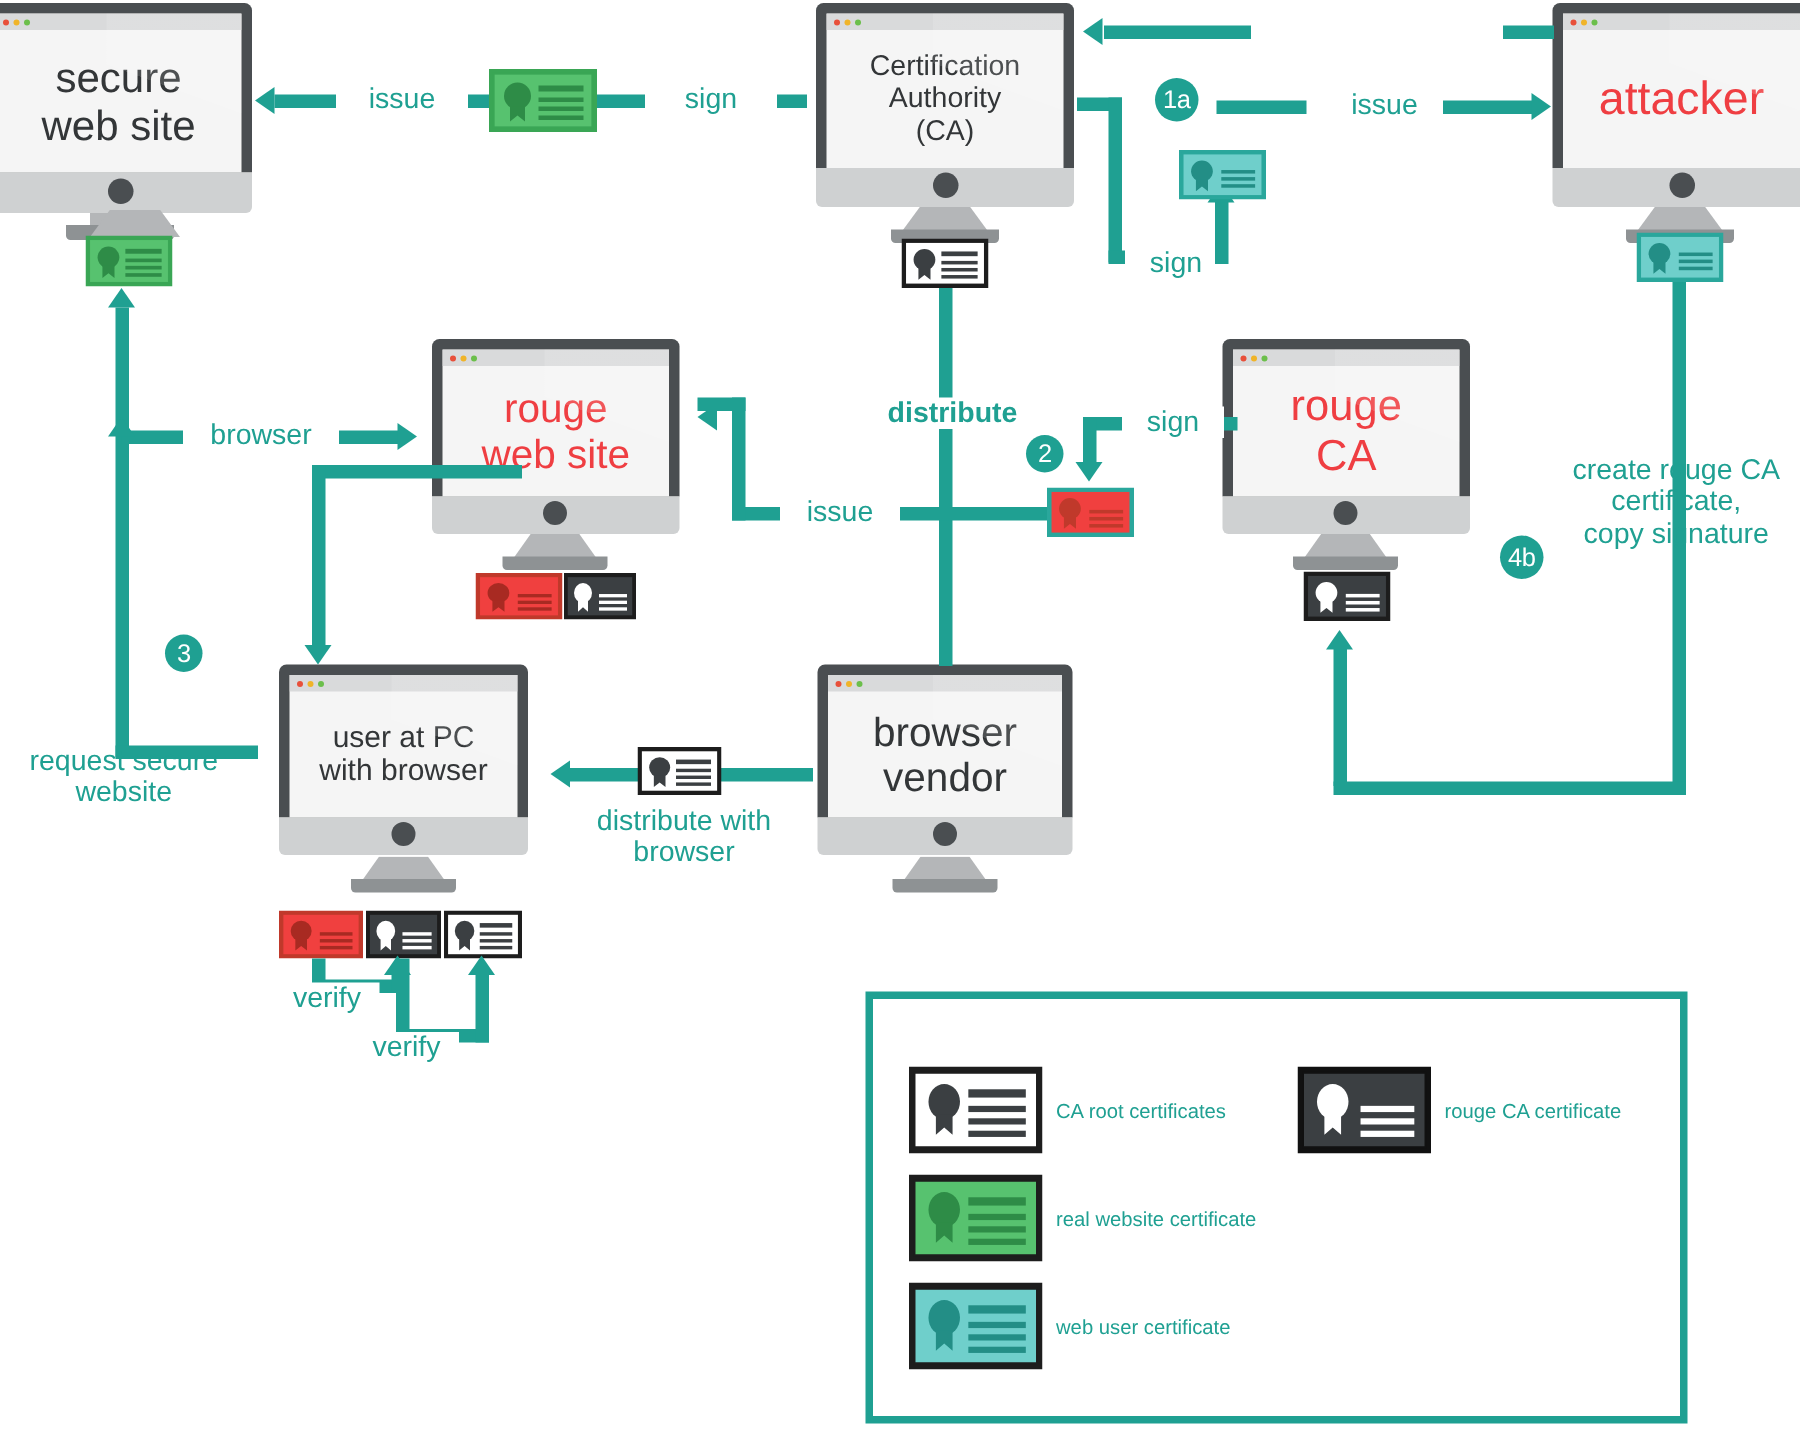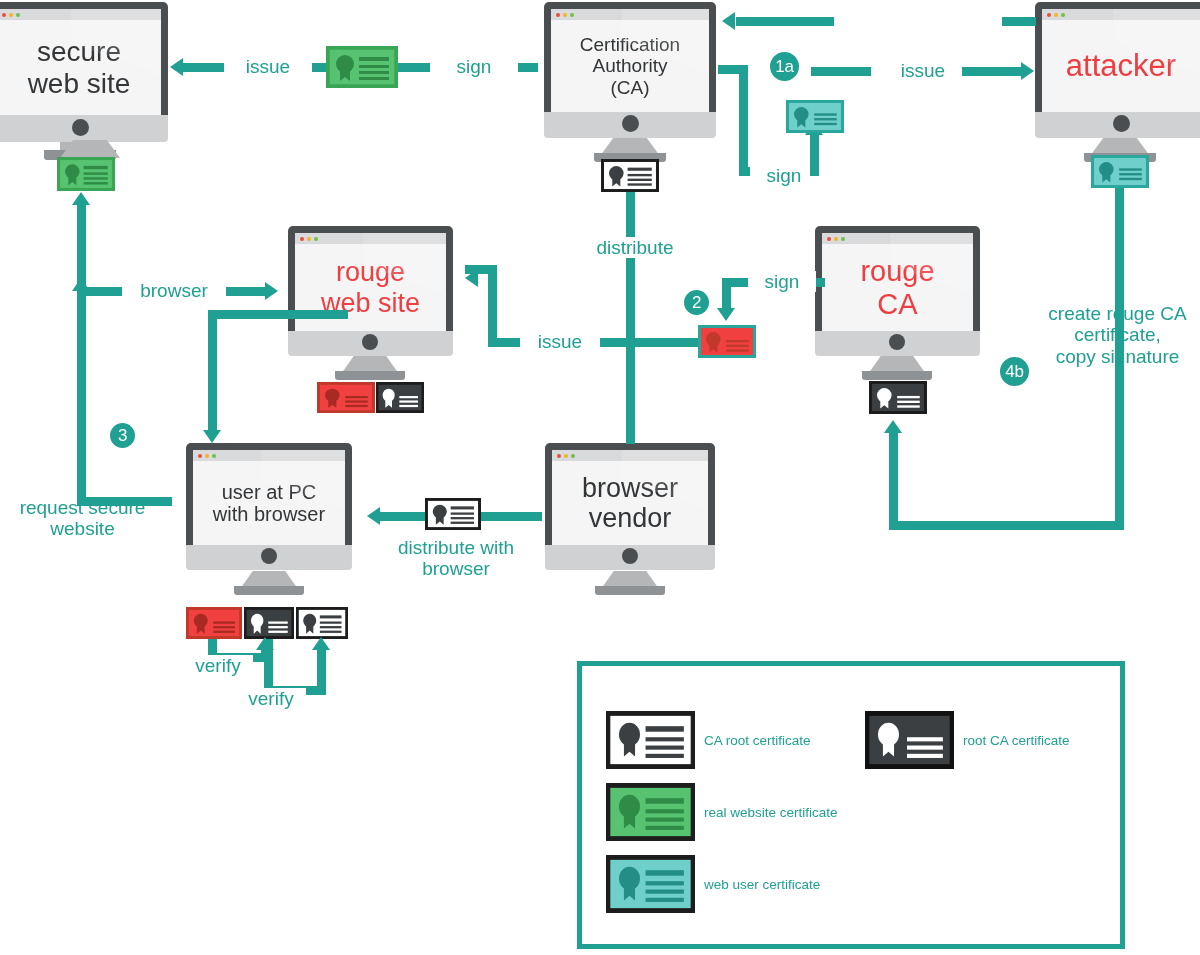--- a/index.html
+++ b/index.html
@@ -373,21 +373,21 @@
         <polygon points="14,25 14,35 19,31 24,35 24,25"></polygon>
         <rect x="33" y="11" width="30" height="4"></rect>
         <rect x="33" y="19" width="30" height="3"></rect>
         <rect x="33" y="25" width="30" height="3"></rect>
         <rect x="33" y="31" width="30" height="3"></rect>
       </g>
     </svg>
   </div>
 
   <div class="ln" style="left:626px;top:192px;width:9px;height:252px;"></div>
-  <div class="lbl bg" style="left:570px;top:237px;width:122px;">distribute</div>
+  <div class="lbl bg" style="left:570px;top:265px;width:122px;font-weight:bold;">distribute</div>
 
   <div class="ln" style="left:488px;top:338px;width:222px;height:9px;"></div>
   <div class="ln" style="left:488px;top:265px;width:9px;height:82px;"></div>
   <div class="arw left" style="left:465px;top:269px;"></div>
   <div class="ln" style="left:465px;top:265px;width:32px;height:9px;"></div>
   <div class="lbl bg" style="left:520px;top:331px;width:72px;">issue</div>
 
   <div class="step" style="left:684px;top:290px;width:25px;height:25px;">2</div>
 
   <div class="cert" style="left:698px;top:325px;width:58px;height:33px;">
@@ -530,21 +530,21 @@
           <g fill="#3b3f42">
             <circle cx="19" cy="17" r="8.5"></circle>
             <polygon points="14.5,23 14.5,33 19,29.5 23.5,33 23.5,23"></polygon>
             <rect x="32" y="11" width="31" height="4"></rect>
             <rect x="32" y="19" width="31" height="3"></rect>
             <rect x="32" y="25" width="31" height="3"></rect>
             <rect x="32" y="31" width="31" height="3"></rect>
           </g>
         </svg>
       </div>
-      <span class="leg-text">CA root certificate</span>
+      <span class="leg-text">CA root certificates</span>
     </div>
 
     <div class="leg-item" style="left:24px;top:117px;align-items:center;">
       <div class="cert" style="position:relative;width:89px;height:58px;">
         <svg viewBox="0 0 72 42" preserveAspectRatio="none">
           <rect x="0" y="0" width="72" height="42" fill="#1d1d1d"></rect>
           <rect x="3" y="3" width="66" height="36" fill="#57c26f" stroke="#1d1d1d" stroke-width="1"></rect>
           <g fill="#2e8c47">
             <circle cx="19" cy="17" r="8.5"></circle>
             <polygon points="14.5,23 14.5,33 19,29.5 23.5,33 23.5,23"></polygon>
@@ -583,19 +583,19 @@
           <rect x="3" y="3" width="66" height="36" fill="#3b3f42" stroke="#111111" stroke-width="1"></rect>
           <g fill="#ffffff">
             <circle cx="19" cy="17" r="8.5"></circle>
             <polygon points="14.5,23 14.5,33 19,29.5 23.5,33 23.5,23"></polygon>
             <rect x="34" y="19" width="29" height="3"></rect>
             <rect x="34" y="25" width="29" height="3"></rect>
             <rect x="34" y="31" width="29" height="3"></rect>
           </g>
         </svg>
       </div>
-      <span class="leg-text">root CA certificate</span>
+      <span class="leg-text">rouge CA certificate</span>
     </div>
 
 
   </div>
 
 </div>
 
 </body></html>

